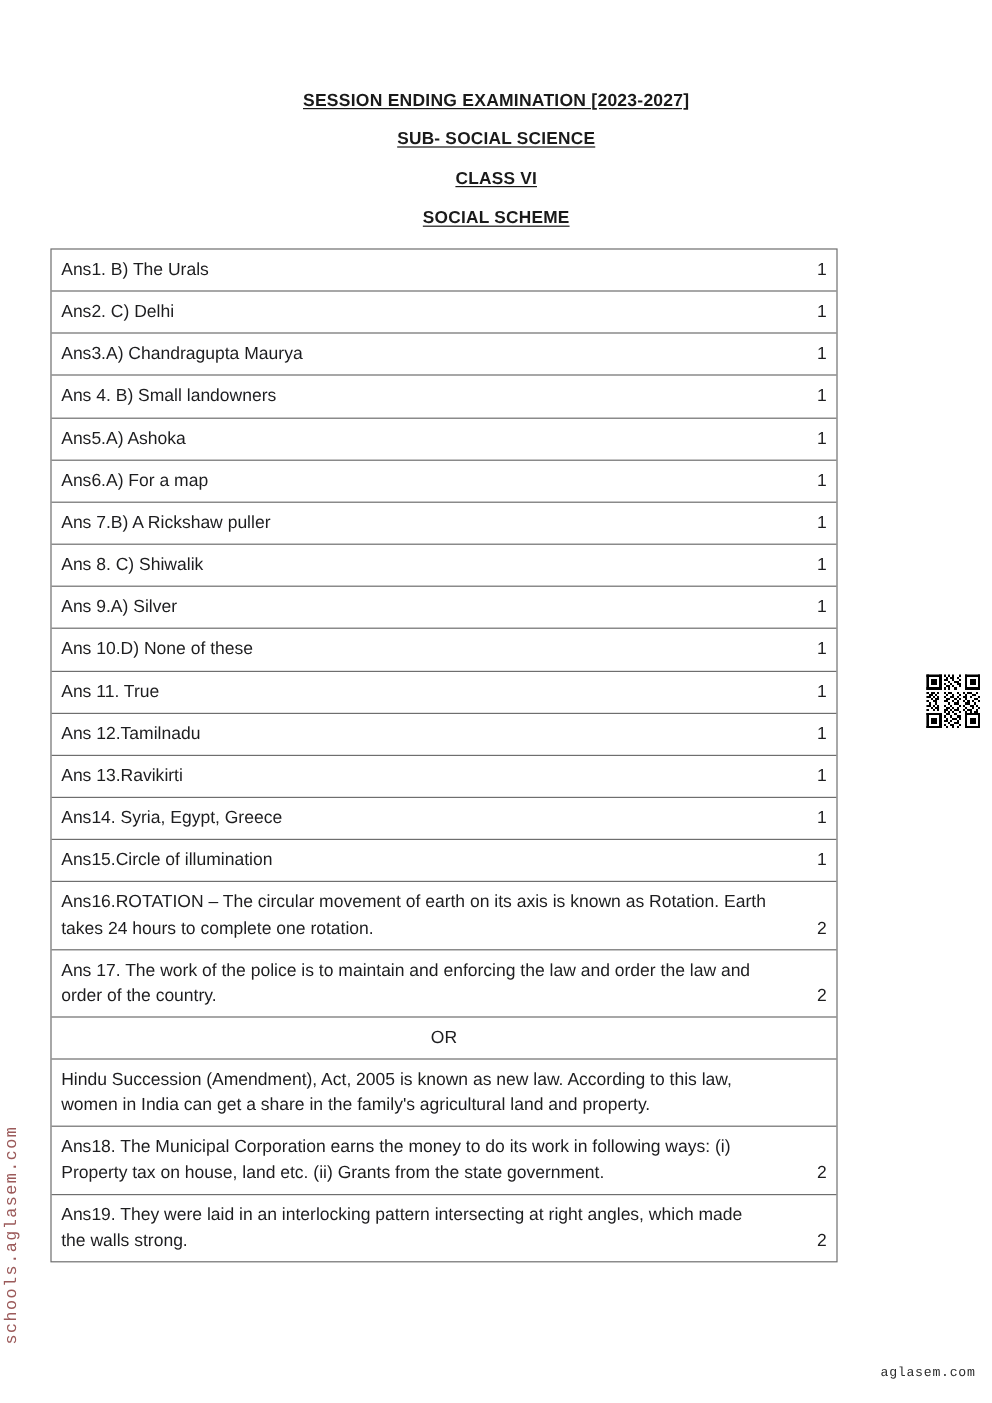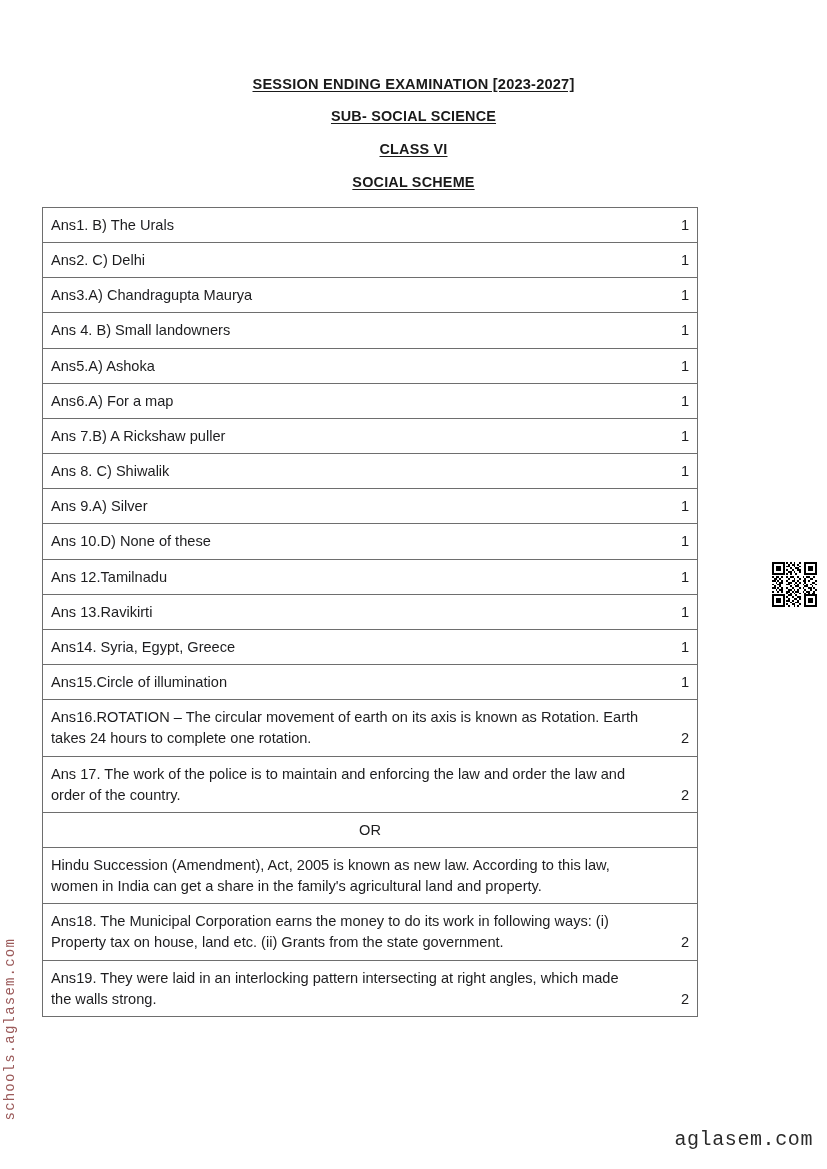--- a/index.html
+++ b/index.html
@@ -123,21 +123,21 @@
   }
   .side-watermark-inner {
     display: block;
     transform: translate(-100%, 0);
   }
   .footer-watermark {
     position: absolute;
     right: 14px;
     bottom: 18px;
     font-family: "Liberation Mono", monospace;
-    font-size: 20px;
+    font-size: 11px;
     letter-spacing: 0.6px;
     color: #2b2b2b;
     white-space: nowrap;
   }
 </style>
 </head>
 <body>
 
 <div class="headings">
   <div class="heading-line h1"><span>SESSION ENDING EXAMINATION [2023-2027]</span></div>
@@ -178,20 +178,24 @@
     <div class="row single">
       <div class="cell-text">Ans 8. C) Shiwalik</div>
       <div class="cell-mark">1</div>
     </div>
     <div class="row single">
       <div class="cell-text">Ans 9.A) Silver</div>
       <div class="cell-mark">1</div>
     </div>
     <div class="row single">
       <div class="cell-text">Ans 10.D) None of these</div>
+      <div class="cell-mark">1</div>
+    </div>
+    <div class="row single">
+      <div class="cell-text">Ans 11. True</div>
       <div class="cell-mark">1</div>
     </div>
     <div class="row single">
       <div class="cell-text">Ans 12.Tamilnadu</div>
       <div class="cell-mark">1</div>
     </div>
     <div class="row single">
       <div class="cell-text">Ans 13.Ravikirti</div>
       <div class="cell-mark">1</div>
     </div>

